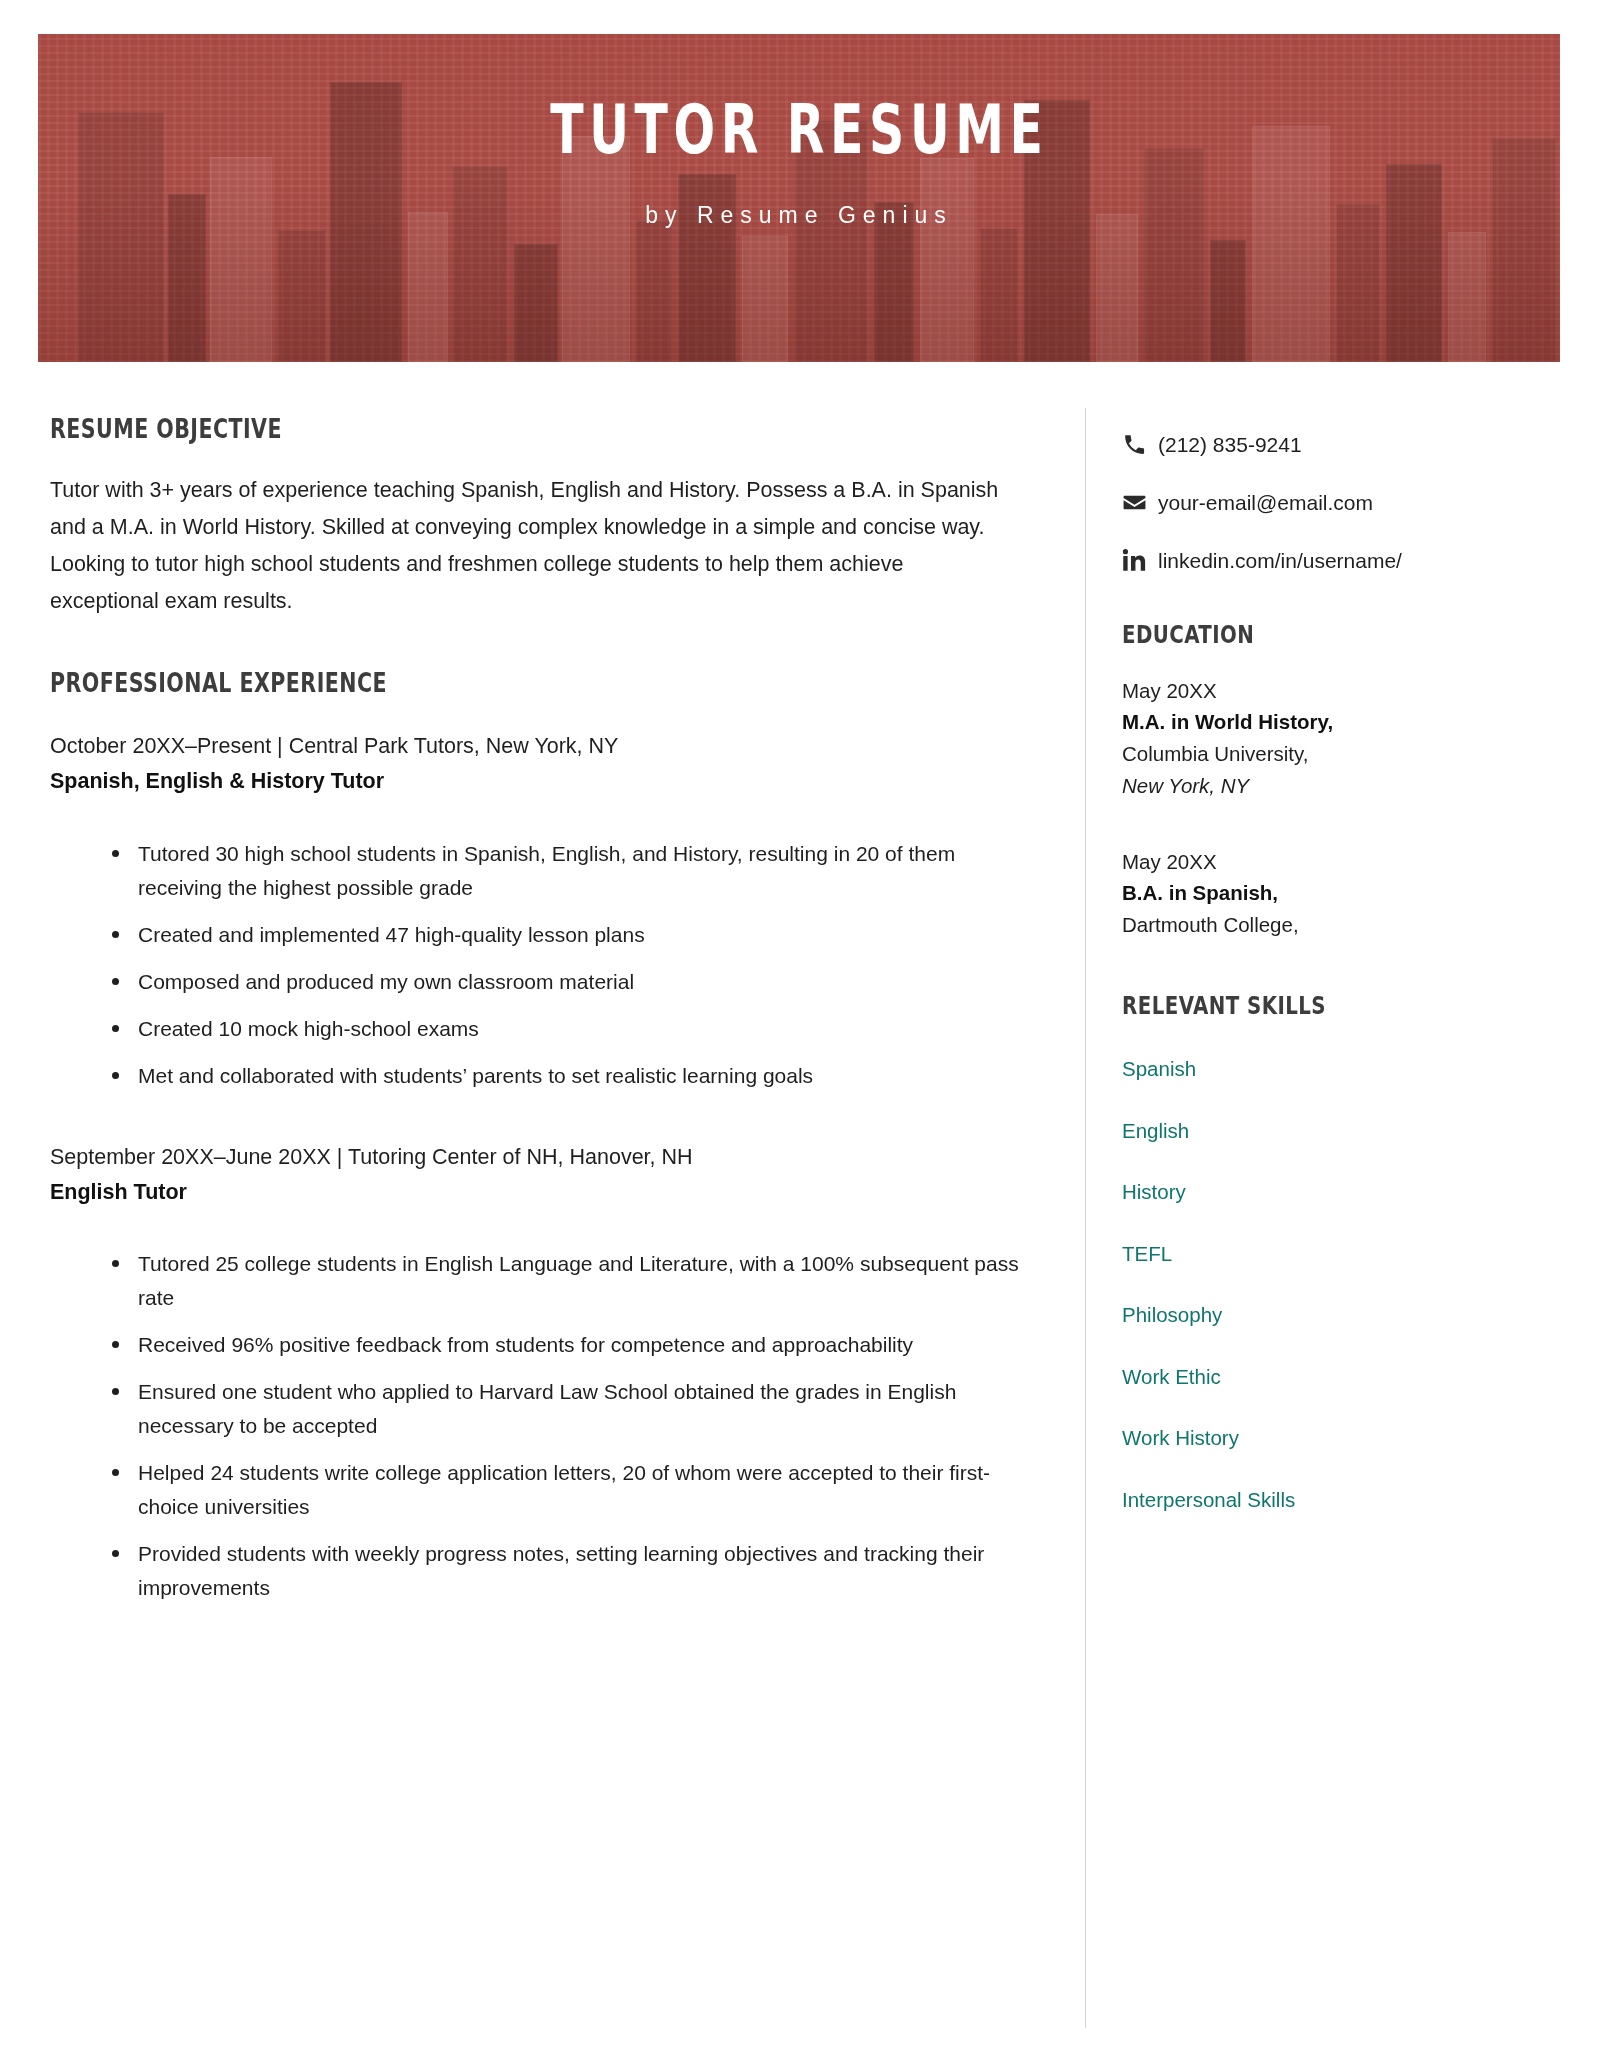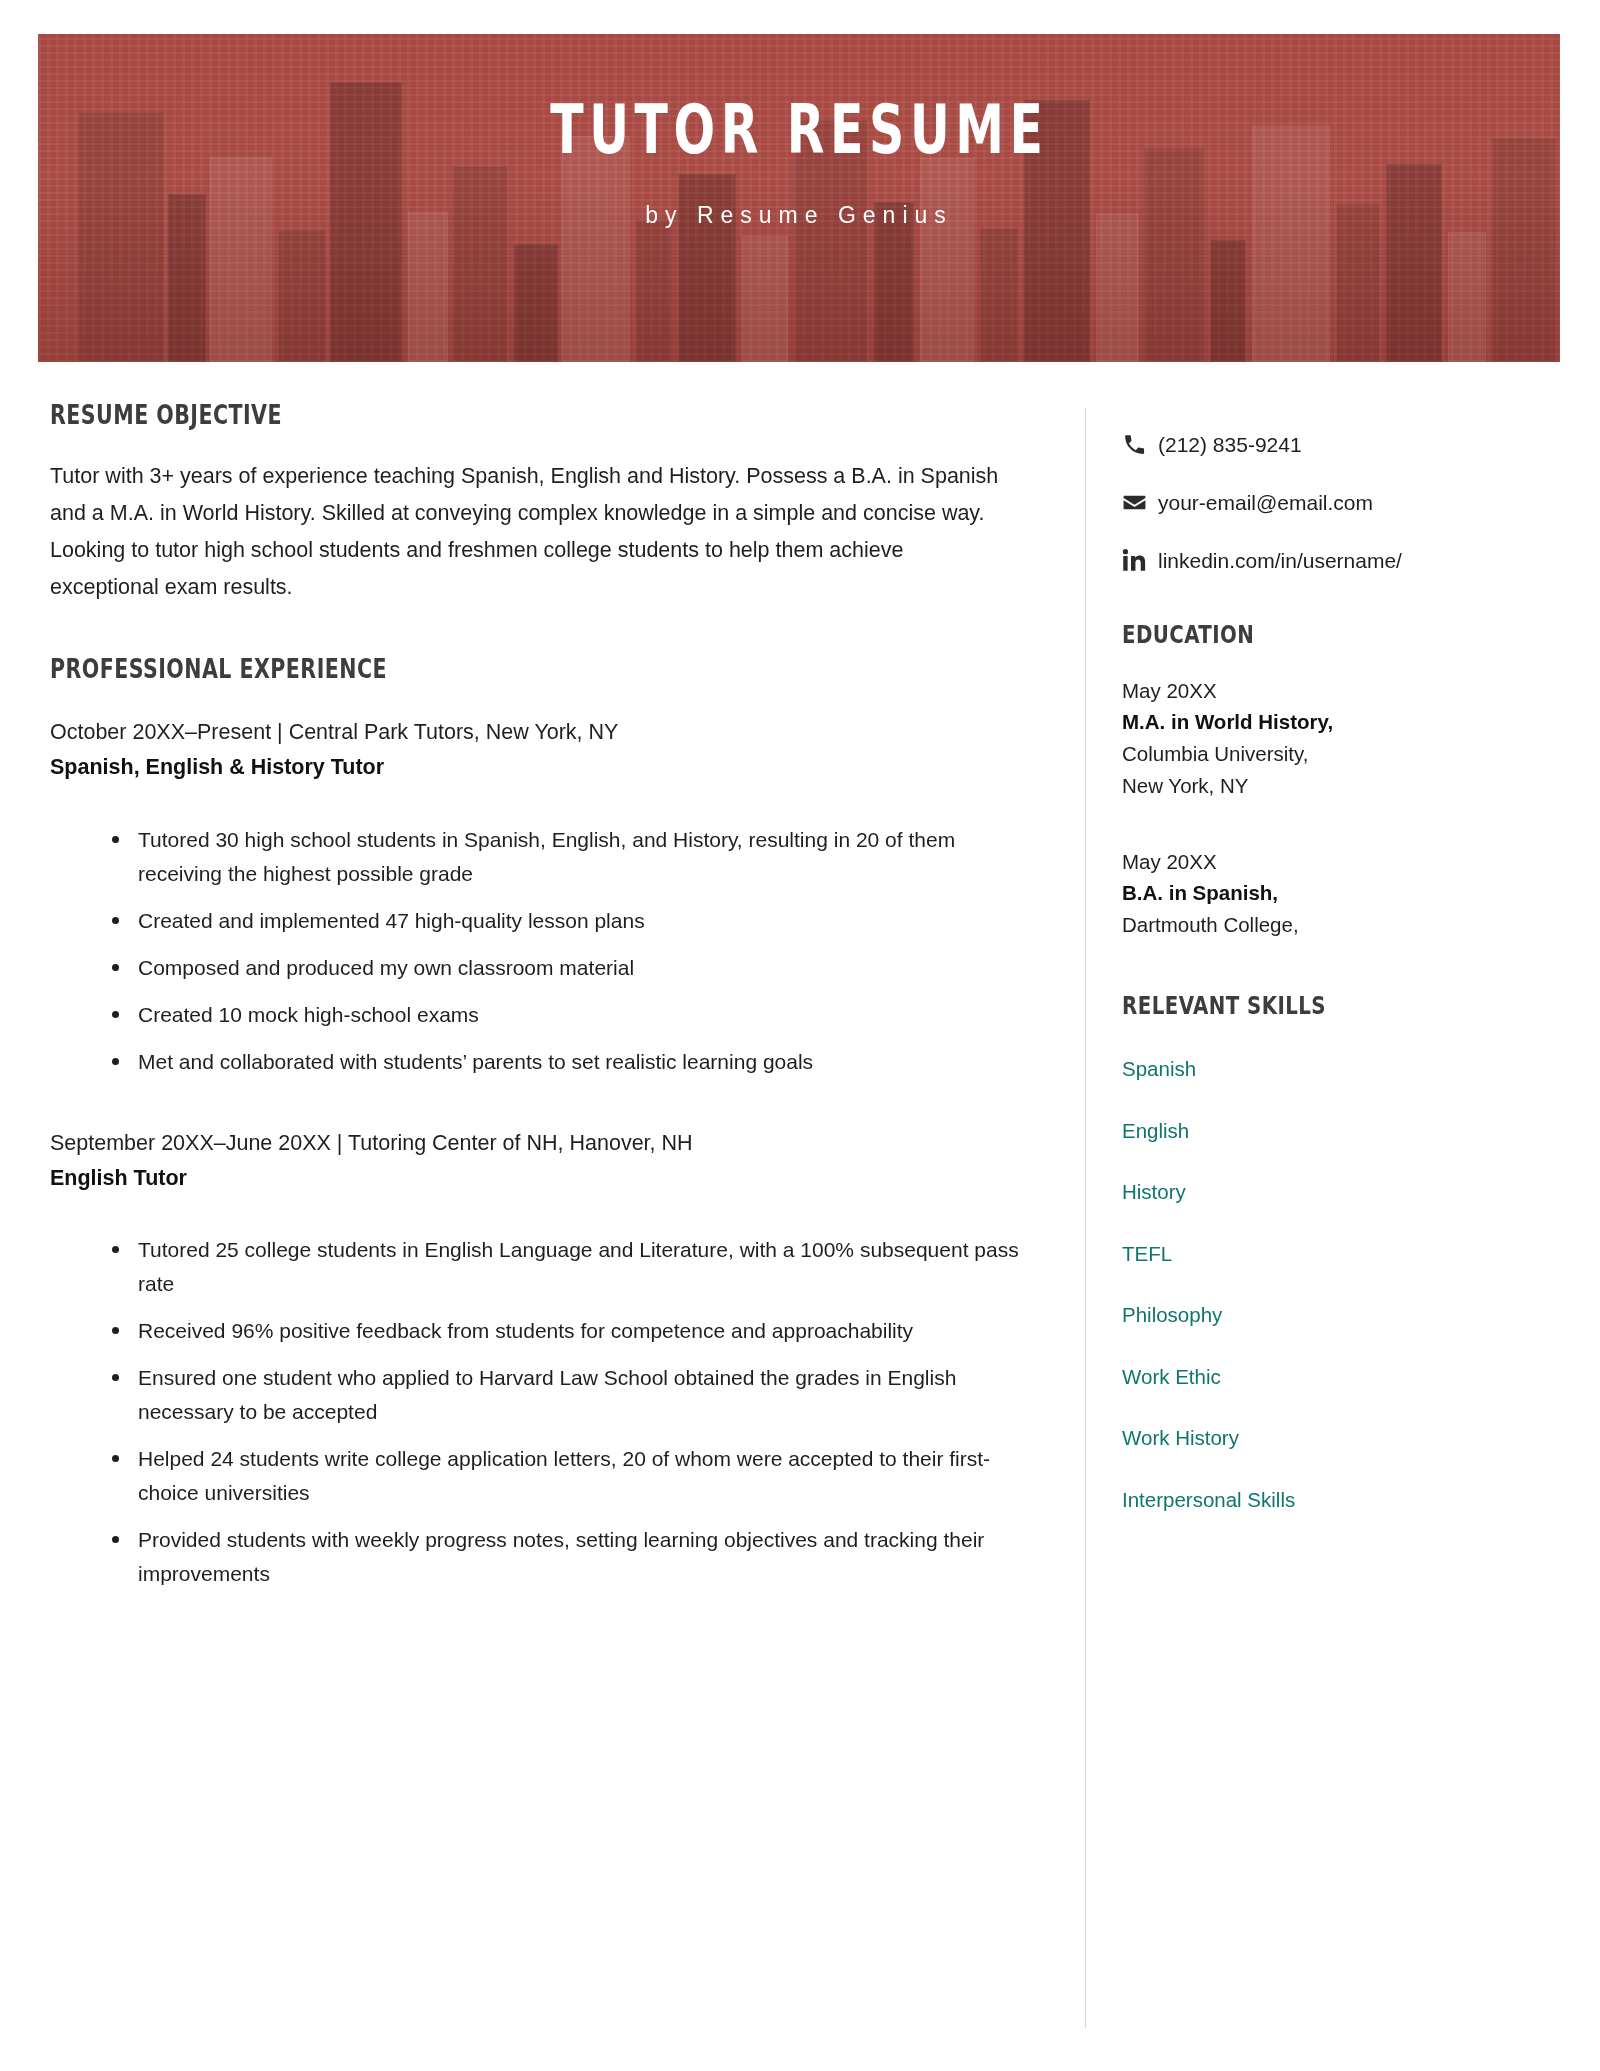--- a/index.html
+++ b/index.html
@@ -95,21 +95,21 @@
     top: 8px;
     width: 1px;
     height: 1620px;
     background: #d4d4d4;
   }
 
   
   .left-col {
     position: absolute;
     left: 50px;
-    top: 0;
+    top: 14px;
     width: 985px;
   }
   .sec-head {
     font-family: "DejaVu Sans Condensed", "Liberation Sans Narrow", "Liberation Sans", sans-serif;
     font-weight: 700;
     font-size: 26px;
     letter-spacing: 0.5px;
     color: #3d3d3d;
     text-transform: uppercase;
     transform: scaleX(0.88);
@@ -193,21 +193,21 @@
     color: #3d3d3d;
     text-transform: uppercase;
     transform: scaleX(0.88);
     transform-origin: left center;
     white-space: nowrap;
   }
   .edu-item { margin-top: 26px; }
   .edu-date { font-size: 20.5px; line-height: 1.55; color: #1f1f1f; }
   .edu-degree { font-size: 20.5px; font-weight: 700; line-height: 1.55; color: #111111; }
   .edu-school { font-size: 20.5px; line-height: 1.55; color: #1f1f1f; }
-  .edu-loc { font-size: 20.5px; line-height: 1.55; color: #1f1f1f; }
+  .edu-loc { font-size: 20.5px; line-height: 1.55; color: #1f1f1f; font-style: italic; }
   .skill-item {
     font-size: 20.5px;
     color: #0f766e;
     margin-top: 37px;
     line-height: 1.2;
   }
 </style>
 </head>
 <body>
 

